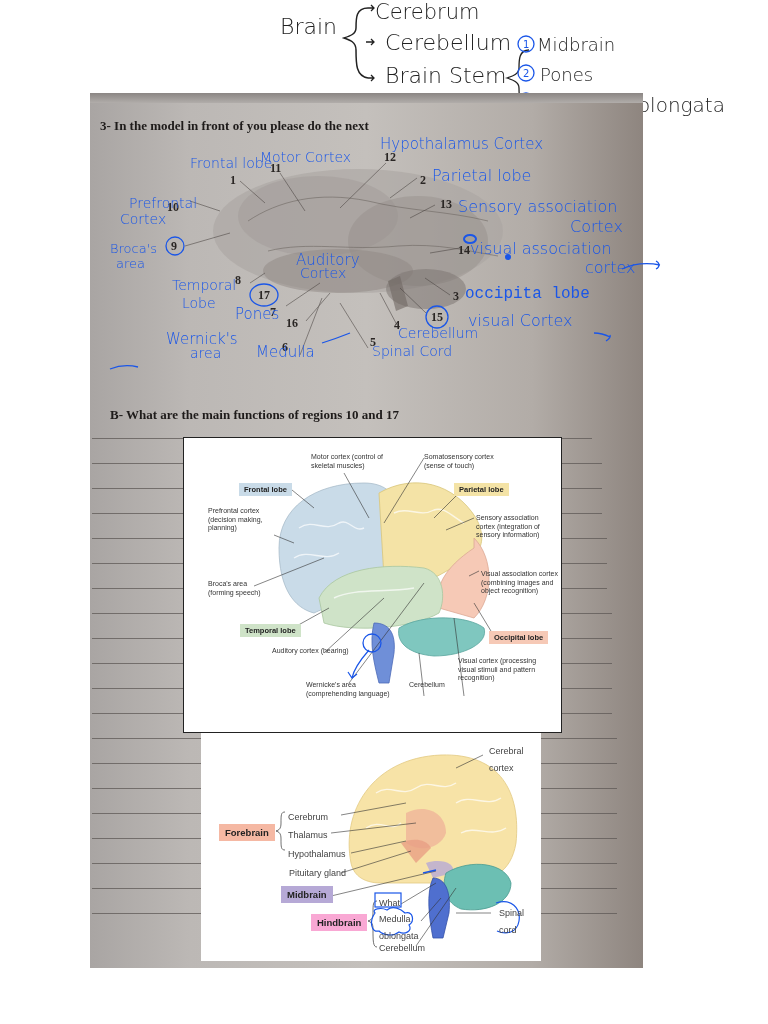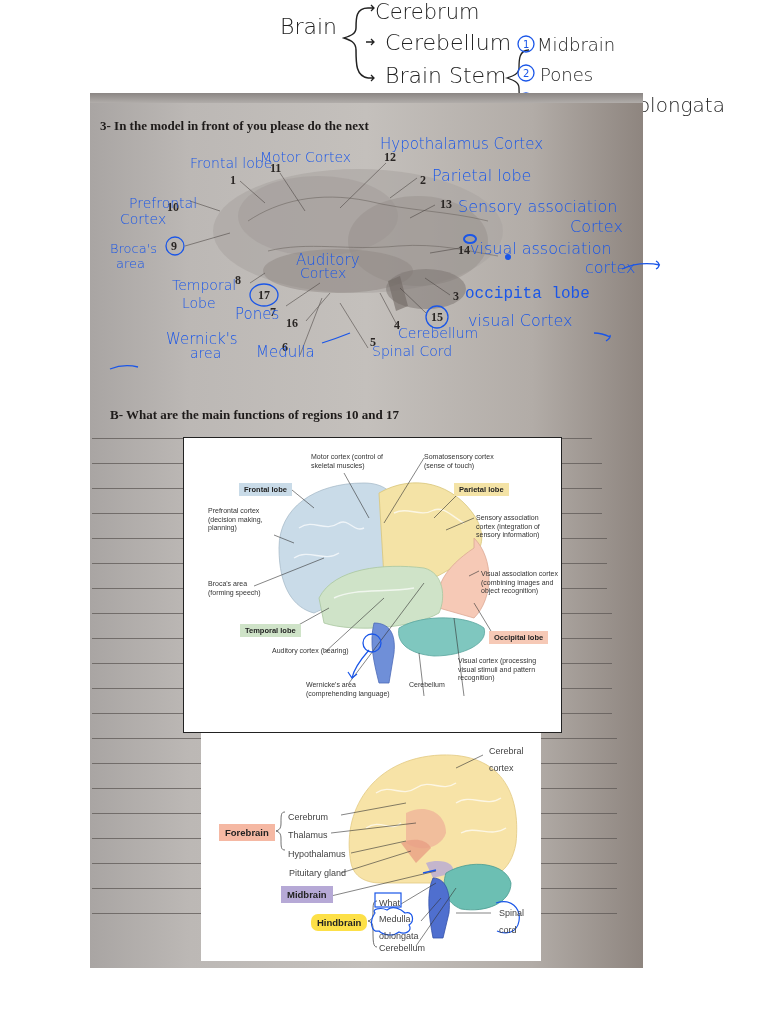--- a/index.html
+++ b/index.html
@@ -283,18 +283,18 @@
     <path d="M222 140 L235 137" stroke="#1a56e8" stroke-width="1.3"></path>
   </svg>
 
   <span class="lbl2" style="left:288px;top:10px;width:50px;">Cerebral cortex</span>
   <span class="lbl2" style="left:87px;top:76px;">Cerebrum</span>
   <span class="lbl2" style="left:87px;top:94px;">Thalamus</span>
   <span class="lbl2" style="left:87px;top:113px;">Hypothalamus</span>
   <span class="lbl2" style="left:88px;top:132px;">Pituitary gland</span>
   <span class="tag2" style="left:18px;top:91px;background:#f5b8a3;">Forebrain</span>
   <span class="tag2" style="left:80px;top:153px;background:#b6a9d6;">Midbrain</span>
-  <span class="tag2" style="left:110px;top:181px;background:#fde047;border-radius:7px;">Hindbrain</span>
+  <span class="tag2" style="left:110px;top:181px;background:#f9a8d4;">Hindbrain</span>
   <span class="lbl2" style="left:178px;top:162px;">What</span>
   <span class="lbl2" style="left:178px;top:178px;width:40px;">Medulla oblongata</span>
   <span class="lbl2" style="left:178px;top:207px;">Cerebellum</span>
   <span class="lbl2" style="left:298px;top:172px;width:32px;">Spinal cord</span>
 </div>
 
 </body></html>

